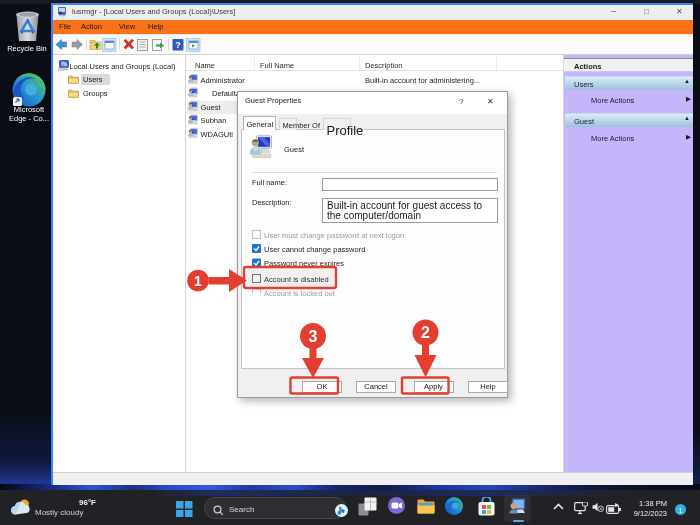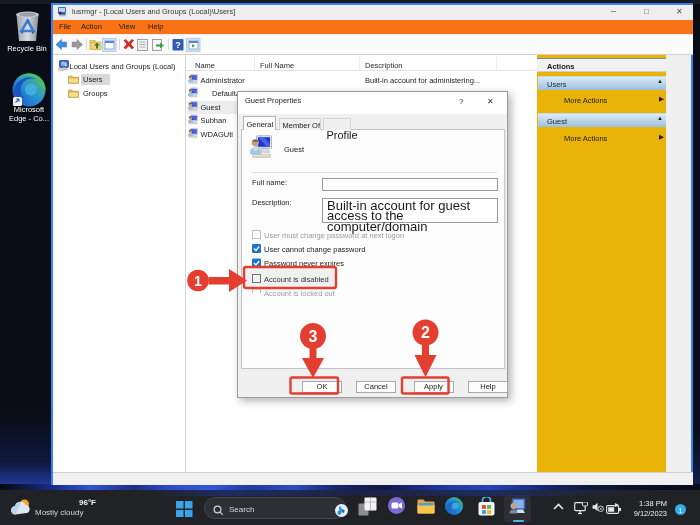--- a/index.html
+++ b/index.html
@@ -14,21 +14,21 @@
   
   #win{left:51px;top:3px;width:642px;height:482px;background:#f0f0f0;
        border:2px solid #3b82f6;box-sizing:border-box;}
   #titlebar{left:0;top:0;width:640px;height:15px;background:#eeeeee;}
   #menubar{left:0;top:15px;width:640px;height:15px;background:#f97316;border-bottom:1px solid #ececec;box-sizing:border-box;}
   #toolbar{left:0;top:30px;width:640px;height:20px;background:#fbfbfb;border-bottom:1px solid #d0d0d0;box-sizing:border-box;}
   .menu-item{top:2px;font-size:7.5px;color:#1b1b1b;}
   
   #treepane{left:0;top:50px;width:133px;height:417px;background:#fff;border-right:1px solid #d6d6d6;box-sizing:border-box;}
   #listpane{left:133px;top:50px;width:378px;height:417px;background:#fff;border-right:1px solid #d6d6d6;box-sizing:border-box;}
-  #actionspane{left:484px;top:50px;width:129px;height:417px;background:#eab308;text-align:center;}
+  #actionspane{left:511px;top:50px;width:129px;height:417px;background:#c4b5fd;text-align:center;}
   #winbottom{left:0;top:467px;width:640px;height:13px;background:#f0f0f0;border-top:1px solid #d0d0d0;box-sizing:border-box;}
   .t75{font-size:7.5px;color:#1b1b1b;}
   
   #dlg{left:237px;top:91px;width:271px;height:307px;background:#f0f0f0;
        border:1px solid #9a9a9a;box-sizing:border-box;box-shadow:3px 3px 8px rgba(0,0,0,.3);}
   
   #taskbar{left:0;top:490px;width:700px;height:35px;background:#212226;}
   .dlgbtn{top:288.5px;width:40px;height:12px;background:#fdfdfd;border:1px solid #a8a8a8;
     box-sizing:border-box;font-size:7.5px;color:#1a1a1a;text-align:center;line-height:10px;z-index:5;margin-left:7px;}
 </style>
@@ -202,25 +202,25 @@
   <div class="abs" id="dlg">
     <div class="abs" style="left:0;top:0;width:269px;height:22px;background:#ffffff;">
       <span class="abs" style="left:7px;top:4px;font-size:7.5px;color:#1a1a1a;">Guest Properties</span>
       <span class="abs" style="left:221px;top:5px;font-size:8px;color:#333;">?</span>
       <span class="abs" style="left:249px;top:5px;font-size:8px;color:#333;">✕</span>
     </div>
 
     <div class="abs" style="left:4.5px;top:23.5px;width:33px;height:14px;background:#fdfdfd;border:1px solid #b4b4b4;border-bottom:none;box-sizing:border-box;z-index:3;">
       <span class="abs" style="left:3px;top:3px;font-size:7.5px;color:#1a1a1a;">General</span>
     </div>
-    <div class="abs" style="left:41px;top:25.5px;width:42px;height:12px;background:#f0f0f0;border:1px solid #d4d4d4;border-bottom:none;box-sizing:border-box;z-index:3;padding-left:10px;">
+    <div class="abs" style="left:41px;top:25.5px;width:18px;height:12px;background:#f0f0f0;border:1px solid #d4d4d4;border-bottom:none;box-sizing:border-box;z-index:3;padding-left:10px;">
       <span class="abs" style="left:2.5px;top:2px;font-size:7.5px;color:#1a1a1a;">Member Of</span>
     </div>
     <div class="abs" style="left:84.5px;top:25.5px;width:28px;height:12px;background:#f0f0f0;border:1px solid #d4d4d4;border-bottom:none;box-sizing:border-box;z-index:3;">
-      <span class="abs" style="left:3px;top:10px;font-size:11px;color:#1a1a1a;">Profile</span>
+      <span class="abs" style="left:3px;top:4px;font-size:13px;color:#1a1a1a;">Profile</span>
     </div>
 
     <div class="abs" style="left:3px;top:37px;width:264px;height:240px;background:#fdfdfd;border:1px solid #c4c4c4;box-sizing:border-box;z-index:2;"></div>
     <div class="abs" style="left:0;top:37px;width:271px;height:240px;z-index:4;">
       <svg class="abs" style="left:12px;top:6px;" width="22" height="23" viewBox="0 0 22 23">
         <rect x="6.5" y="0.7" width="15" height="12.6" rx="1" fill="#e4e6ea" stroke="#9aa0a8" stroke-width=".7"></rect>
         <rect x="8" y="2.2" width="12" height="9.6" fill="#2135c8"></rect>
         <path d="M8 2.2 l6 0 l6 7 l0 2.6 l-3 0 Z" fill="#4a64e8"></path>
         <path d="M12 13.3 l5 0 l3 4 l-10 0 Z" fill="#d8dade" stroke="#a8aeb6" stroke-width=".6"></path>
         <path d="M1.5 8.2 a4 4 0 0 1 7.6 -1.2 l-1 3.4 a4 4 0 0 1 -6.6 -2.2 Z" fill="#caa271"></path>
@@ -228,21 +228,21 @@
         <path d="M0 17.5 a5.5 5.5 0 0 1 11 -.5 l0 2.5 l-11 0 Z" fill="#a8c8e2"></path>
         <path d="M2 14 l3.5 -2.5 l3.5 2.5 l-3.5 2 Z" fill="#c8dff0"></path>
         <rect x="2.5" y="19.2" width="18" height="3.2" rx=".6" fill="#e0ddd2" stroke="#a8a496" stroke-width=".5"></rect>
       </svg>
       <span class="abs" style="left:46px;top:16px;font-size:7.5px;color:#1a1a1a;">Guest</span>
       <div class="abs" style="left:14px;top:43px;width:245px;height:1px;background:#dcdcdc;"></div>
       <span class="abs" style="left:14px;top:49px;font-size:7.5px;color:#1a1a1a;">Full name:</span>
       <div class="abs" style="left:84px;top:49px;width:176px;height:13px;background:#fff;border:1px solid #9a9a9a;box-sizing:border-box;"></div>
       <span class="abs" style="left:14px;top:69px;font-size:7.5px;color:#1a1a1a;">Description:</span>
       <div class="abs" style="left:84px;top:68.5px;width:176px;height:25px;background:#fff;border:1px solid #9a9a9a;box-sizing:border-box;">
-        <span class="abs" style="left:4px;top:2px;font-size:13px;color:#1a1a1a;width:165px;line-height:10.5px;white-space:normal;">Built-in account for guest access to the computer/domain</span>
+        <span class="abs" style="left:4px;top:2px;font-size:10px;color:#1a1a1a;width:165px;line-height:10.5px;white-space:normal;">Built-in account for guest access to the computer/domain</span>
       </div>
 
       <svg class="abs" style="left:14px;top:101px;" width="10" height="63" viewBox="0 0 10 63">
         <rect x="0.5" y="0.5" width="8" height="8" fill="#fdfdfd" stroke="#c0c0c0" stroke-width="1"></rect>
         <rect x="0" y="14" width="9" height="9" rx="1.2" fill="#1e73cc"></rect>
         <path d="M2 18.5 l2 2 l3.2 -4" stroke="#fff" stroke-width="1.3" fill="none"></path>
         <rect x="0" y="28.5" width="9" height="9" rx="1.2" fill="#1e73cc"></rect>
         <path d="M2 33 l2 2 l3.2 -4" stroke="#fff" stroke-width="1.3" fill="none"></path>
         <rect x="0.5" y="44.5" width="8" height="8" fill="#fff" stroke="#6a6a6a" stroke-width="1"></rect>
         <rect x="0.5" y="59" width="8" height="8" fill="#fdfdfd" stroke="#c0c0c0" stroke-width="1"></rect>

